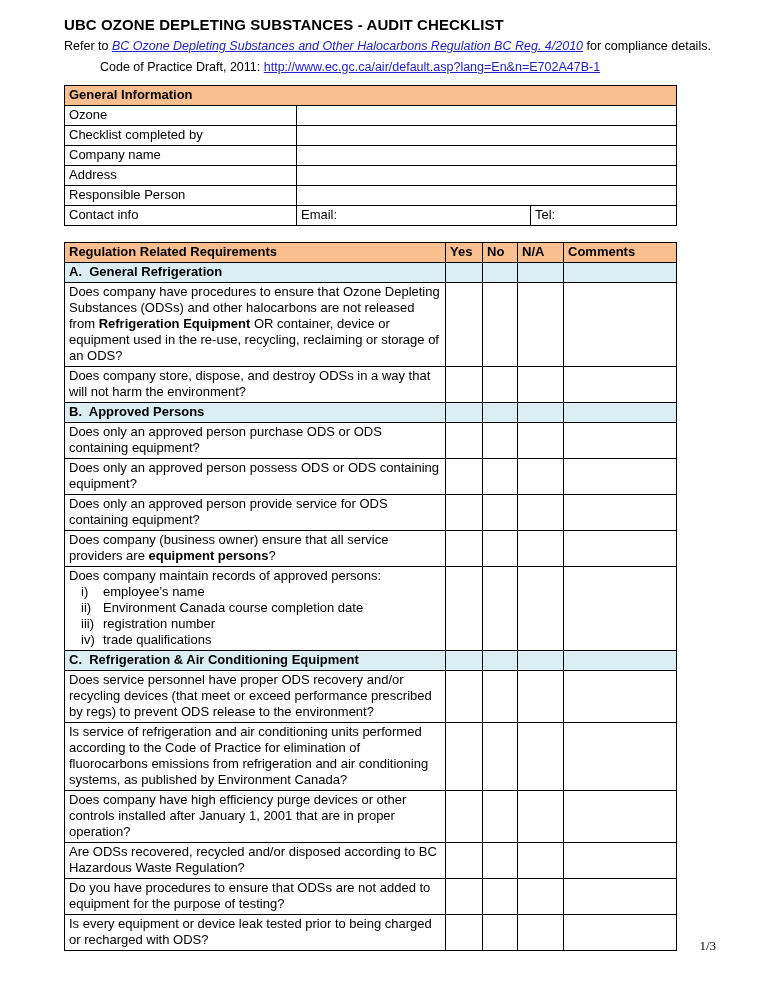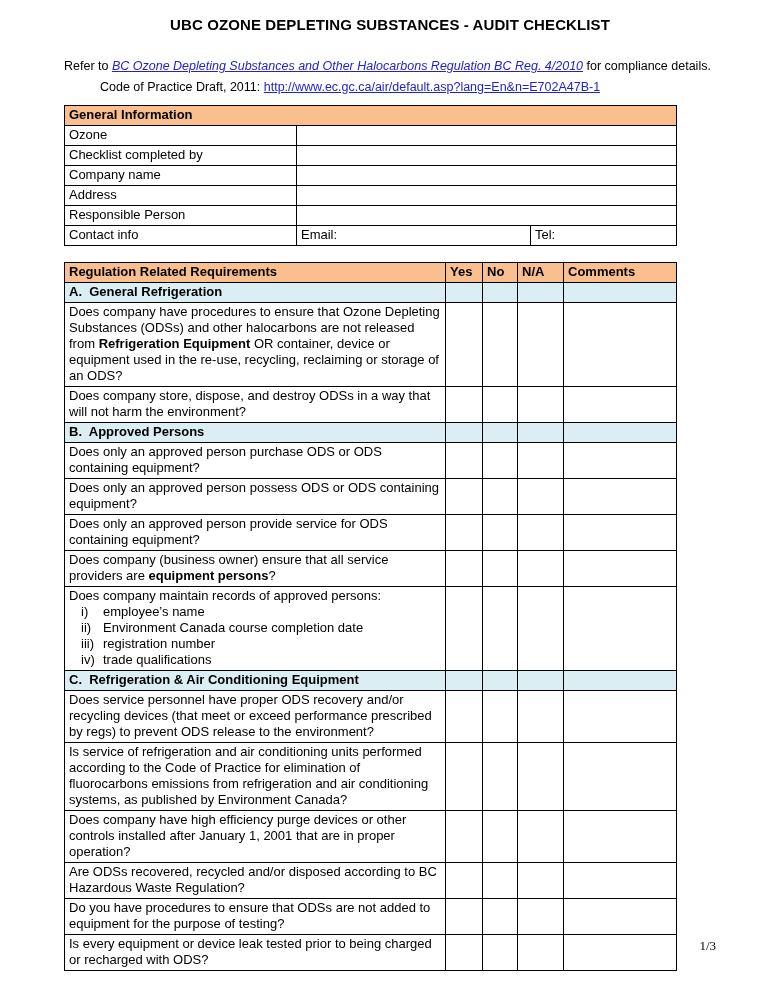--- a/index.html
+++ b/index.html
@@ -2,22 +2,22 @@
 <html><head>
 <meta charset="utf-8">
 <style>
   * { margin: 0; padding: 0; box-sizing: border-box; }
   html, body { background: #ffffff; }
   body { font-family: "Liberation Sans", "DejaVu Sans", sans-serif; color: #000; }
   .page {
     width: 768px; height: 994px; background: #fff; position: relative;
     padding: 16px 52px 0 64px; overflow: hidden;
   }
-  .title { font-size: 15px; font-weight: bold; text-align: center; letter-spacing: 0.1px; }
-  .intro-line { font-size: 12.5px; margin-top: 26px; line-height: 15px; }
+  .title { font-size: 15px; font-weight: bold; text-align: left; letter-spacing: 0.1px; }
+  .intro-line { font-size: 12.5px; margin-top: 6px; line-height: 15px; }
   .intro-line.code { margin-top: 6px; padding-left: 36px; }
   .link { color: #2222cc; text-decoration: underline; cursor: pointer; }
   .link.italic { font-style: italic; }
 
   table { border-collapse: collapse; width: 613px; table-layout: fixed; }
   td {
     border: 1px solid #000; font-size: 13px; line-height: 16px;
     padding: 1px 4px 2px 4px; vertical-align: top; word-wrap: break-word;
   }
   .gi-table { margin-top: 10px; }

